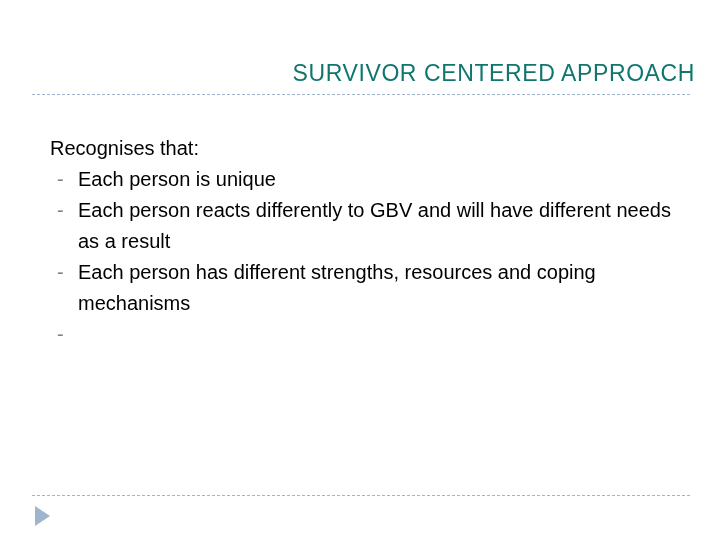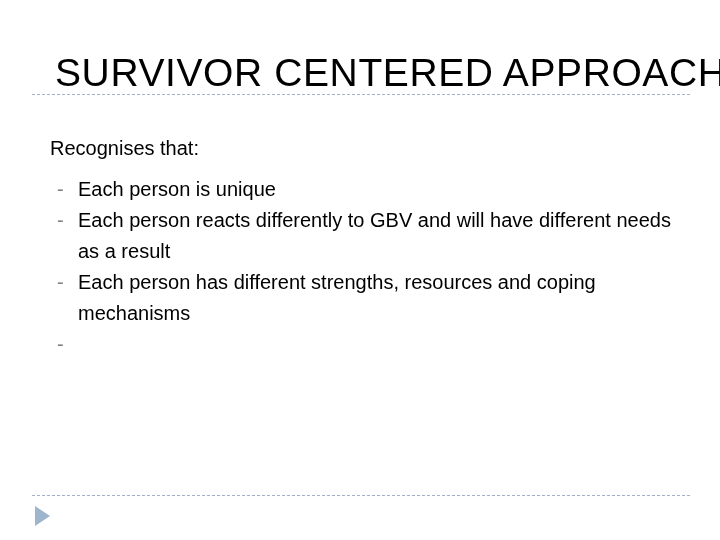--- a/index.html
+++ b/index.html
@@ -22,26 +22,27 @@
 
   
   .title-area {
     position: absolute;
     left: 55px;
     top: 54px;
     width: 640px;
     height: 42px;
   }
   .slide-title {
-    font-size: 39px;
+    font-size: 23px;
     line-height: 38px;
     font-weight: 400;
-    color: #000000;
+    color: #0f766e;
     letter-spacing: 0.6px;
     white-space: nowrap;
+    text-align: right;
   }
 
   
   .rule {
     position: absolute;
     left: 32px;
     width: 658px;
     height: 0;
     border-top: 1px dashed #9fb3cc;
   }
@@ -52,21 +53,21 @@
   .body-area {
     position: absolute;
     left: 50px;
     top: 133px;
     width: 628px;
   }
   .intro-line {
     font-size: 20px;
     line-height: 31px;
     color: #000000;
-    margin: 0 0 10px 0;
+    margin: 0 0 0 0;
   }
   .bullet-list {
     list-style: none;
     margin: 0;
     padding: 0;
   }
   .bullet-item {
     position: relative;
     padding-left: 28px;
     font-size: 20px;

